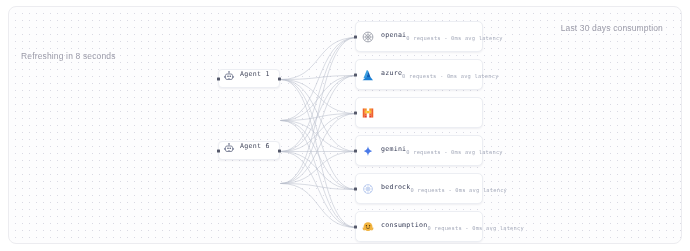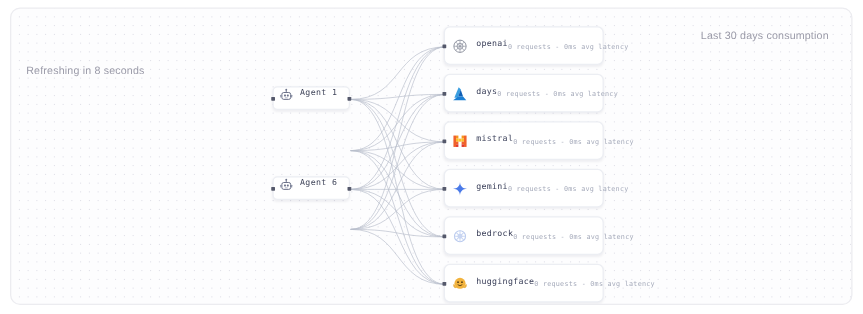--- a/index.html
+++ b/index.html
@@ -238,44 +238,40 @@
   </div>
 
   <div class="provider-node" style="top:52px">
     <span class="handle-left"></span>
     <svg class="provider-icon" viewBox="0 0 24 24">
       <path d="M10.2 3.2 L4.2 17.4 L8.8 17.4 L13.3 6.3 Z" fill="#3a9ee0"></path>
       <path d="M13.0 6.6 L9.4 15.6 L16.2 15.6 L13.0 6.6 Z" fill="#0f5fb5"></path>
       <path d="M9.4 15.6 L2.6 20.8 L20.6 20.8 L16.2 15.6 Z" fill="#1b7fd4"></path>
     </svg>
     <span class="provider-text">
-      <span class="provider-name">days</span>
+      <span class="provider-name">azure</span>
       <span class="provider-stats">0 requests - 0ms avg latency</span>
     </span>
   </div>
 
   <div class="provider-node" style="top:90px">
     <span class="handle-left"></span>
     <svg class="provider-icon" viewBox="0 0 24 24">
       <rect x="3.0" y="4.2" width="3.5" height="15.6" fill="#f0622b"></rect>
       <rect x="17.5" y="4.2" width="3.5" height="15.6" fill="#f0622b"></rect>
       <rect x="6.5" y="4.2" width="3.3" height="4.2" fill="#f7931e"></rect>
       <rect x="14.2" y="4.2" width="3.3" height="4.2" fill="#f7931e"></rect>
       <rect x="6.5" y="8.4" width="3.3" height="4.2" fill="#fbc02d"></rect>
       <rect x="14.2" y="8.4" width="3.3" height="4.2" fill="#fbc02d"></rect>
       <rect x="9.8" y="8.4" width="4.4" height="4.2" fill="#fbc02d"></rect>
       <rect x="6.5" y="12.6" width="3.3" height="3.6" fill="#f0622b"></rect>
       <rect x="14.2" y="12.6" width="3.3" height="3.6" fill="#f0622b"></rect>
       <rect x="6.5" y="16.2" width="3.3" height="3.6" fill="#e03a2f"></rect>
       <rect x="14.2" y="16.2" width="3.3" height="3.6" fill="#e03a2f"></rect>
     </svg>
-    <span class="provider-text">
-      <span class="provider-name">mistral</span>
-      <span class="provider-stats">0 requests - 0ms avg latency</span>
-    </span>
   </div>
 
   <div class="provider-node" style="top:166px">
     <span class="handle-left"></span>
     <svg class="provider-icon" viewBox="0 0 24 24">
       <circle cx="12" cy="12" r="7.6" fill="none" stroke="#b8c9ee" stroke-width="1.5"></circle>
       <circle cx="12" cy="12" r="3.4" fill="#c5d3f0"></circle>
       <path d="M12 4.4 L12 19.6 M4.4 12 L19.6 12 M6.6 6.6 L17.4 17.4 M17.4 6.6 L6.6 17.4" stroke="#c9d6f2" stroke-width="1.4"></path>
     </svg>
     <span class="provider-text">
@@ -299,18 +295,18 @@
     <span class="handle-left"></span>
     <svg class="provider-icon" viewBox="0 0 24 24">
       <circle cx="12" cy="11.4" r="7.6" fill="#f2b33d"></circle>
       <circle cx="9.3" cy="9.8" r="1.15" fill="#4a3512"></circle>
       <circle cx="14.7" cy="9.8" r="1.15" fill="#4a3512"></circle>
       <path d="M9.2 13.6 Q12 16.4 14.8 13.6" fill="none" stroke="#4a3512" stroke-width="1.15" stroke-linecap="round"></path>
       <path d="M3.6 12.4 Q2.3 15.6 4.6 17.2 Q6.2 18.1 6.9 16.4" fill="#f2b33d" stroke="#d99a24" stroke-width="0.7"></path>
       <path d="M20.4 12.4 Q21.7 15.6 19.4 17.2 Q17.8 18.1 17.1 16.4" fill="#f2b33d" stroke="#d99a24" stroke-width="0.7"></path>
     </svg>
     <span class="provider-text">
-      <span class="provider-name">huggingface</span>
+      <span class="provider-name">consumption</span>
       <span class="provider-stats">0 requests - 0ms avg latency</span>
     </span>
   </div>
 
 </div>
 
 </body></html>

